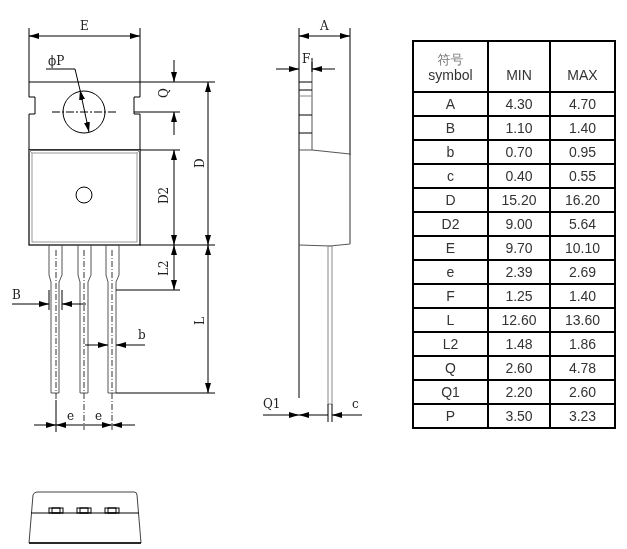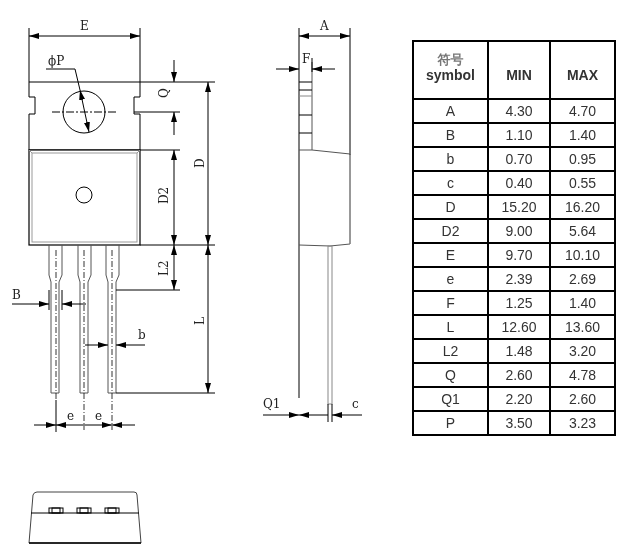--- a/index.html
+++ b/index.html
@@ -4,21 +4,21 @@
   <style>
     html, body { margin: 0; padding: 0; background: #ffffff; }
     body { width: 627px; height: 549px; position: relative; overflow: hidden;
            font-family: "Liberation Sans", sans-serif; color: #000; }
     svg.drawing { position: absolute; left: 0; top: 0; }
     .dim-label { font-family: "DejaVu Serif", serif; font-size: 12px; fill: #222; }
     table.dims { position: absolute; left: 412px; top: 40px; border-collapse: collapse;
                  font-family: "Liberation Sans", sans-serif; font-size: 14px; color: #333; }
     table.dims td, table.dims th { border: 2px solid #000; text-align: center; padding: 0;
                  font-weight: normal; height: 22px; }
-    table.dims th { height: 41px; vertical-align: bottom; padding-bottom: 15px; font-weight: bold; }
+    table.dims th { height: 41px; vertical-align: bottom; padding-bottom: 8px; }
     table.dims .c-sym { width: 73px; }
     table.dims .c-min { width: 60px; }
     table.dims .c-max { width: 63px; }
     .hdr-cn { display: block; color: #777; font-size: 13px; line-height: 15px; }
     .hdr-en { display: block; line-height: 16px; }
   </style>
 </head>
 <body>
 
 <svg class="drawing" width="627" height="549" viewBox="0 0 627 549">
@@ -206,21 +206,21 @@
         <td>1.40</td>
       </tr>
     <tr>
         <td>L</td>
         <td>12.60</td>
         <td>13.60</td>
       </tr>
     <tr>
         <td>L2</td>
         <td>1.48</td>
-        <td>3.20</td>
+        <td>1.86</td>
       </tr>
     <tr>
         <td>Q</td>
         <td>2.60</td>
         <td>4.78</td>
       </tr>
     <tr>
         <td>Q1</td>
         <td>2.20</td>
         <td>2.60</td>

